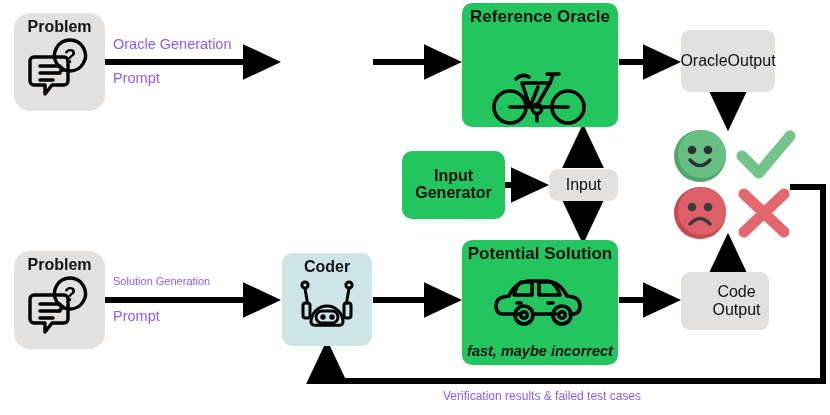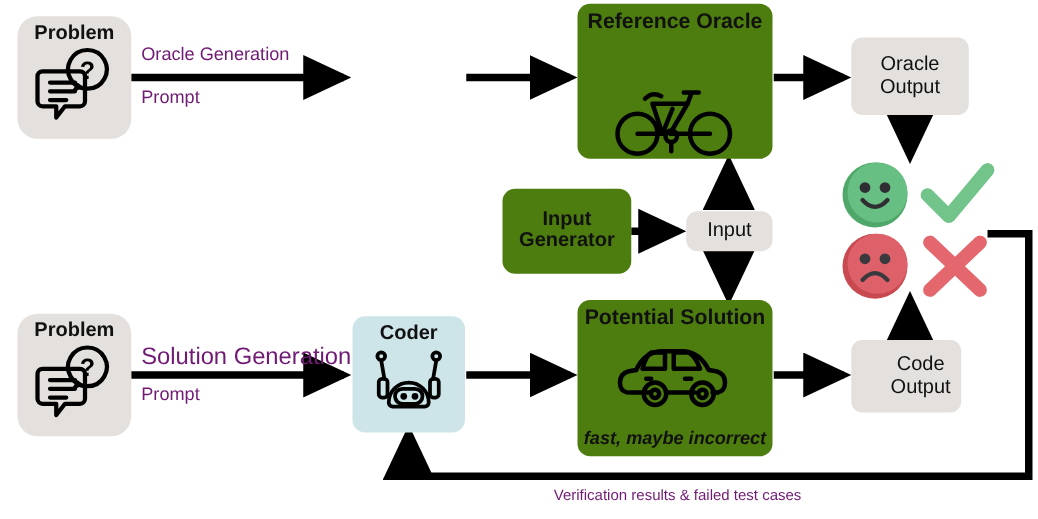--- a/index.html
+++ b/index.html
@@ -7,27 +7,27 @@
   #stage{position:relative;width:830px;height:415px;overflow:hidden;background:#fff;}
 
   .node{position:absolute;box-sizing:border-box;display:flex;flex-direction:column;
         align-items:center;justify-content:flex-start;border-radius:10px;}
   .node .title{font-weight:700;color:#111;line-height:1.05;text-align:center;}
   .node .sub{font-style:italic;font-weight:700;color:#111;text-align:center;}
   .node .glyph{display:flex;align-items:center;justify-content:center;}
 
   .gray{background:#e3e0dd;border-radius:16px;}
   .blue{background:#cde5e8;}
-  .yellow{background:#4d7c0f;}
+  .yellow{background:#22c55e;}
 
   .plain{position:absolute;box-sizing:border-box;background:#e3e0dd;border-radius:9px;
          display:flex;align-items:center;justify-content:center;text-align:center;
          color:#111;font-weight:400;line-height:1.12;}
 
-  .edgelabel{position:absolute;color:#701a75;font-weight:400;white-space:nowrap;}
+  .edgelabel{position:absolute;color:#8b5cf6;font-weight:400;white-space:nowrap;}
 
   svg.lay{position:absolute;left:0;top:0;width:830px;height:415px;pointer-events:none;}
   .emo{position:absolute;}
 </style>
 </head>
 <body>
 
 <div id="stage">
 
   <svg class="lay" viewBox="0 0 830 415">
@@ -96,21 +96,21 @@
           <circle cx="45" cy="40" r="4.6"></circle>
           <path d="M45,45 v7"></path>
           <path d="M24,10 q6,-6 13,-2"></path>
           <path d="M58,14 L61,6"></path>
           <path d="M55,5 h12"></path>
         </g>
       </svg>
     </div>
   </div>
 
-  <div class="plain" style="left:681px;top:30px;width:94px;height:62px;font-size:16px;flex-direction:column;">
+  <div class="plain" style="left:681px;top:30px;width:94px;height:62px;font-size:16px;flex-direction:row;">
     <div>Oracle</div>
     <div>Output</div>
   </div>
 
   <div class="node yellow" style="left:402px;top:151px;width:103px;height:68px;justify-content:center;">
     <div class="title" style="font-size:16px;">Input</div>
     <div class="title" style="font-size:16px;">Generator</div>
   </div>
 
   <div class="plain" style="left:549px;top:169px;width:69px;height:32px;font-size:16px;">
@@ -157,21 +157,21 @@
           <path d="M7,19 h30 a4,4 0 0 1 4,4 v20 a4,4 0 0 1 -4,4 h-12 l-7,9 v-9 h-11 a4,4 0 0 1 -4,-4 v-20 a4,4 0 0 1 4,-4 z"></path>
           <path d="M13,28 h20 M13,35 h20 M13,42 h13"></path>
           <path d="M43,2 a15.5,15.5 0 1 1 -0.1,0 z"></path>
           <path d="M35,28 l-6,9 l11,-5 z" fill="#000" stroke="none"></path>
         </g>
         <text x="43" y="25" font-family="Liberation Sans, sans-serif" font-size="20" font-weight="700" fill="#000" text-anchor="middle">?</text>
       </svg>
     </div>
   </div>
 
-  <div class="edgelabel" style="left:113px;top:275px;font-size:19px;">Solution Generation</div>
+  <div class="edgelabel" style="left:113px;top:275px;font-size:11px;">Solution Generation</div>
   <div class="edgelabel" style="left:113px;top:308px;font-size:14.5px;">Prompt</div>
 
   <div class="node blue" style="left:282px;top:253px;width:90px;height:93px;padding-top:6px;">
     <div class="title" style="font-size:16px;">Coder</div>
     <div class="glyph" style="margin-top:4px;">
       <svg width="64" height="48" viewBox="0 0 64 48">
         <g fill="none" stroke="#000" stroke-width="3" stroke-linejoin="round" stroke-linecap="round">
           <circle cx="10" cy="5" r="3.1"></circle>
           <circle cx="54" cy="5" r="3.1"></circle>
           <line x1="10" y1="8.5" x2="12.5" y2="23"></line>

